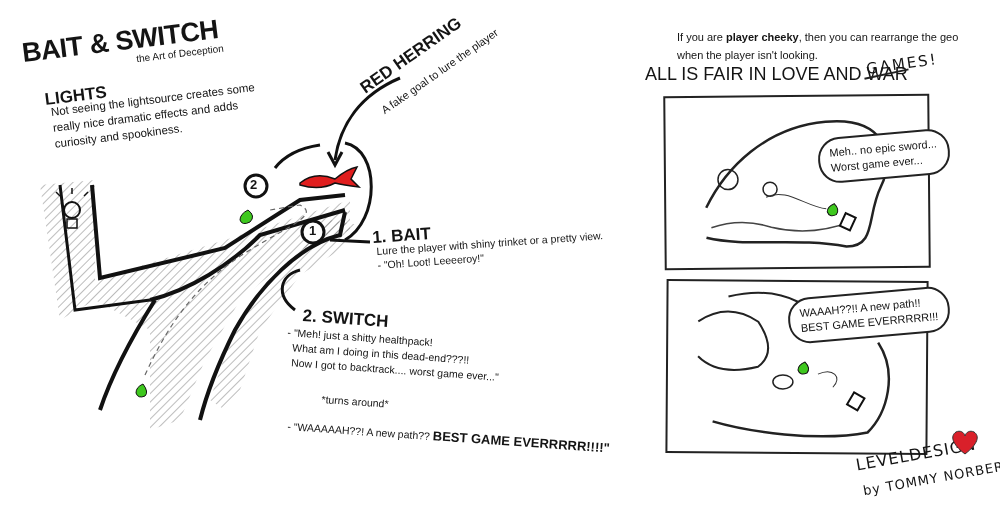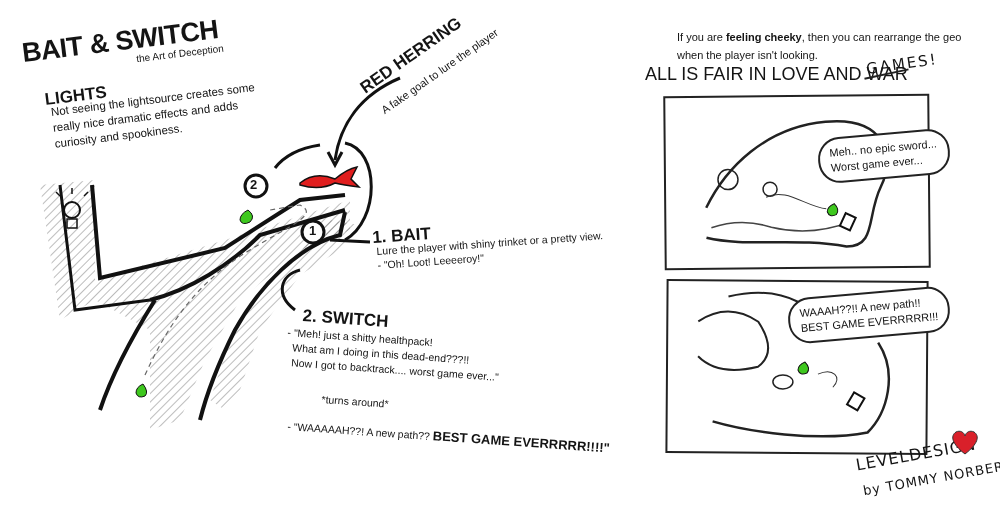--- a/index.html
+++ b/index.html
@@ -118,21 +118,21 @@
   What am I doing in this dead-end???!!
   Now I got to backtrack.... worst game ever..."</div>
 <div id="switch-turn" class="abs">*turns around*</div>
 <div id="switch-final" class="abs">
   <span>- "WAAAAAH??! A new path??</span>
   <b>BEST GAME EVERRRRR!!!!"</b>
 </div>
 
 <div id="intro" class="abs">
   <span>If you are</span>
-  <b>feeling cheeky</b><span>, then you can rearrange the geo when the player isn't looking.</span>
+  <b>player cheeky</b><span>, then you can rearrange the geo when the player isn't looking.</span>
 </div>
 <div id="slogan" class="abs">
   <span>ALL IS FAIR IN LOVE AND</span>
   <span class="strike">WAR</span>
 </div>
 <div id="games" class="abs">GAMES!</div>
 
 <div id="panel1" class="abs panel">
   <svg width="262" height="170">
     <path d="M40,110 C60,70 100,30 160,25 C220,20 230,60 215,90 C200,120 210,150 180,150 C130,140 80,150 40,140" fill="none" stroke="#222" stroke-width="2.5"></path>

